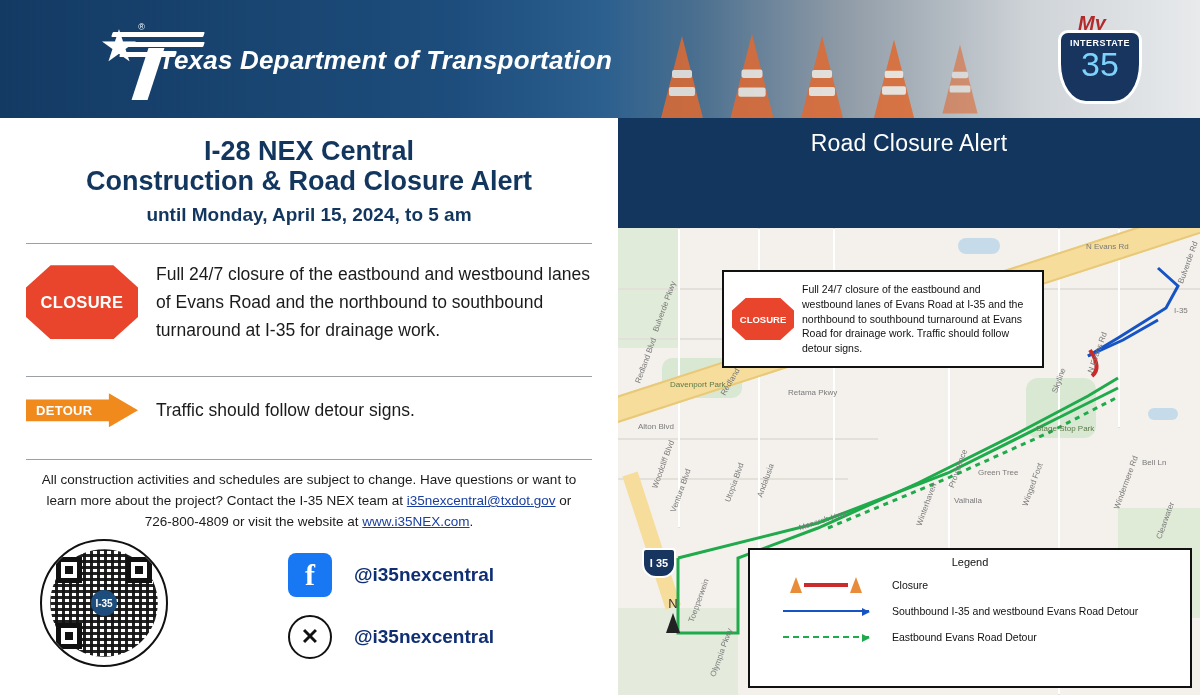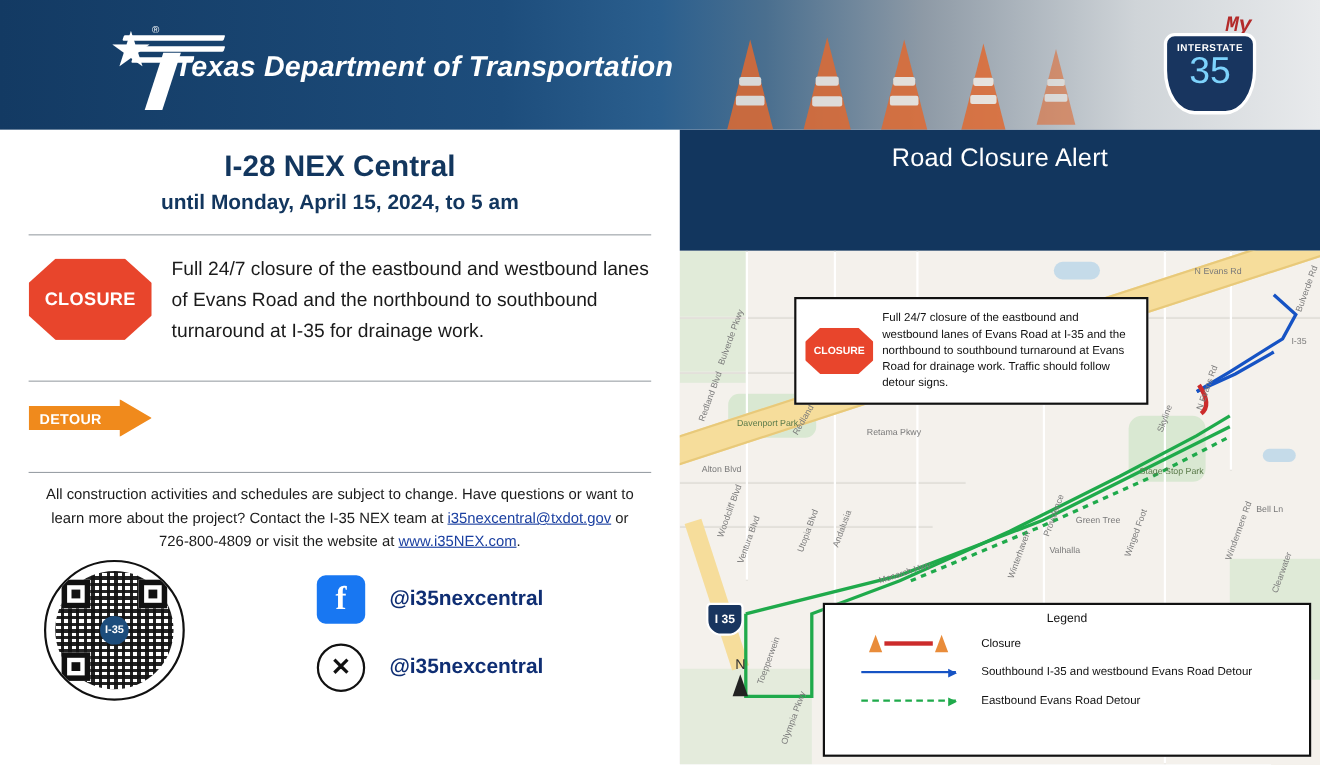--- a/index.html
+++ b/index.html
@@ -52,21 +52,21 @@
   }
   .txdot-name {
     color: #ffffff; font-size: 26px; font-weight: bold; font-style: italic;
     letter-spacing: .2px; white-space: nowrap;
   }
   .shield {
     position: absolute; right: 58px; top: 16px; width: 84px; height: 88px;
   }
   .shield .my {
     position: absolute; left: 20px; top: -4px; color: #b32a2a; font-size: 20px;
-    font-style: italic; font-family: Liberation Mono, monospace; font-weight: bold; margin-left: 36px;
+    font-style: italic; font-family: Liberation Sans, sans-serif; font-weight: bold;
   }
   .shield .sh-body {
     position: absolute; left: 0; top: 14px; width: 84px; height: 74px;
     background: #18355f; border-radius: 10px 10px 28px 28px / 10px 10px 40px 40px;
     border: 3px solid #ffffff;
     display: flex; flex-direction: column; align-items: center; justify-content: flex-start;
   }
   .shield .sh-top { color: #fff; font-size: 9px; letter-spacing: .5px; margin-top: 5px; font-weight: bold;}
   .shield .sh-num { color: #7dd3fc; font-size: 34px; font-weight: normal; line-height: 34px; margin-top: -1px;}
 
@@ -276,20 +276,21 @@
       <div class="sh-body">
         <div class="sh-top">INTERSTATE</div>
         <div class="sh-num">35</div>
       </div>
     </div>
   </div>
 
   <div class="left">
     <div class="title">
       <div>I-28 NEX Central</div>
+      <div>Construction &amp; Road Closure Alert</div>
     </div>
     <div class="subtitle">
       <div>until Monday, April 15, 2024, to 5 am</div>
     </div>
 
     <div class="hr"></div>
 
     <div class="row">
       <div class="closure-sign">
         <div class="octagon">
@@ -300,20 +301,21 @@
     </div>
 
     <div class="hr"></div>
 
     <div class="row">
       <div class="detour-sign">
         <div class="arrow">
             <span>DETOUR</span>
           </div>
       </div>
+      <p>Traffic should follow detour signs.</p>
     </div>
 
     <div class="hr"></div>
 
     <div class="fineprint">
       <span>All construction activities and schedules are subject to change. Have questions or want to learn more about the project? Contact the I-35 NEX team at </span><a href="#">i35nexcentral@txdot.gov</a><span> or 726-800-4809 or visit the website at </span><a href="#">www.i35NEX.com</a><span>.</span>
     </div>
 
     <div class="social-area">
       <div class="qr">

